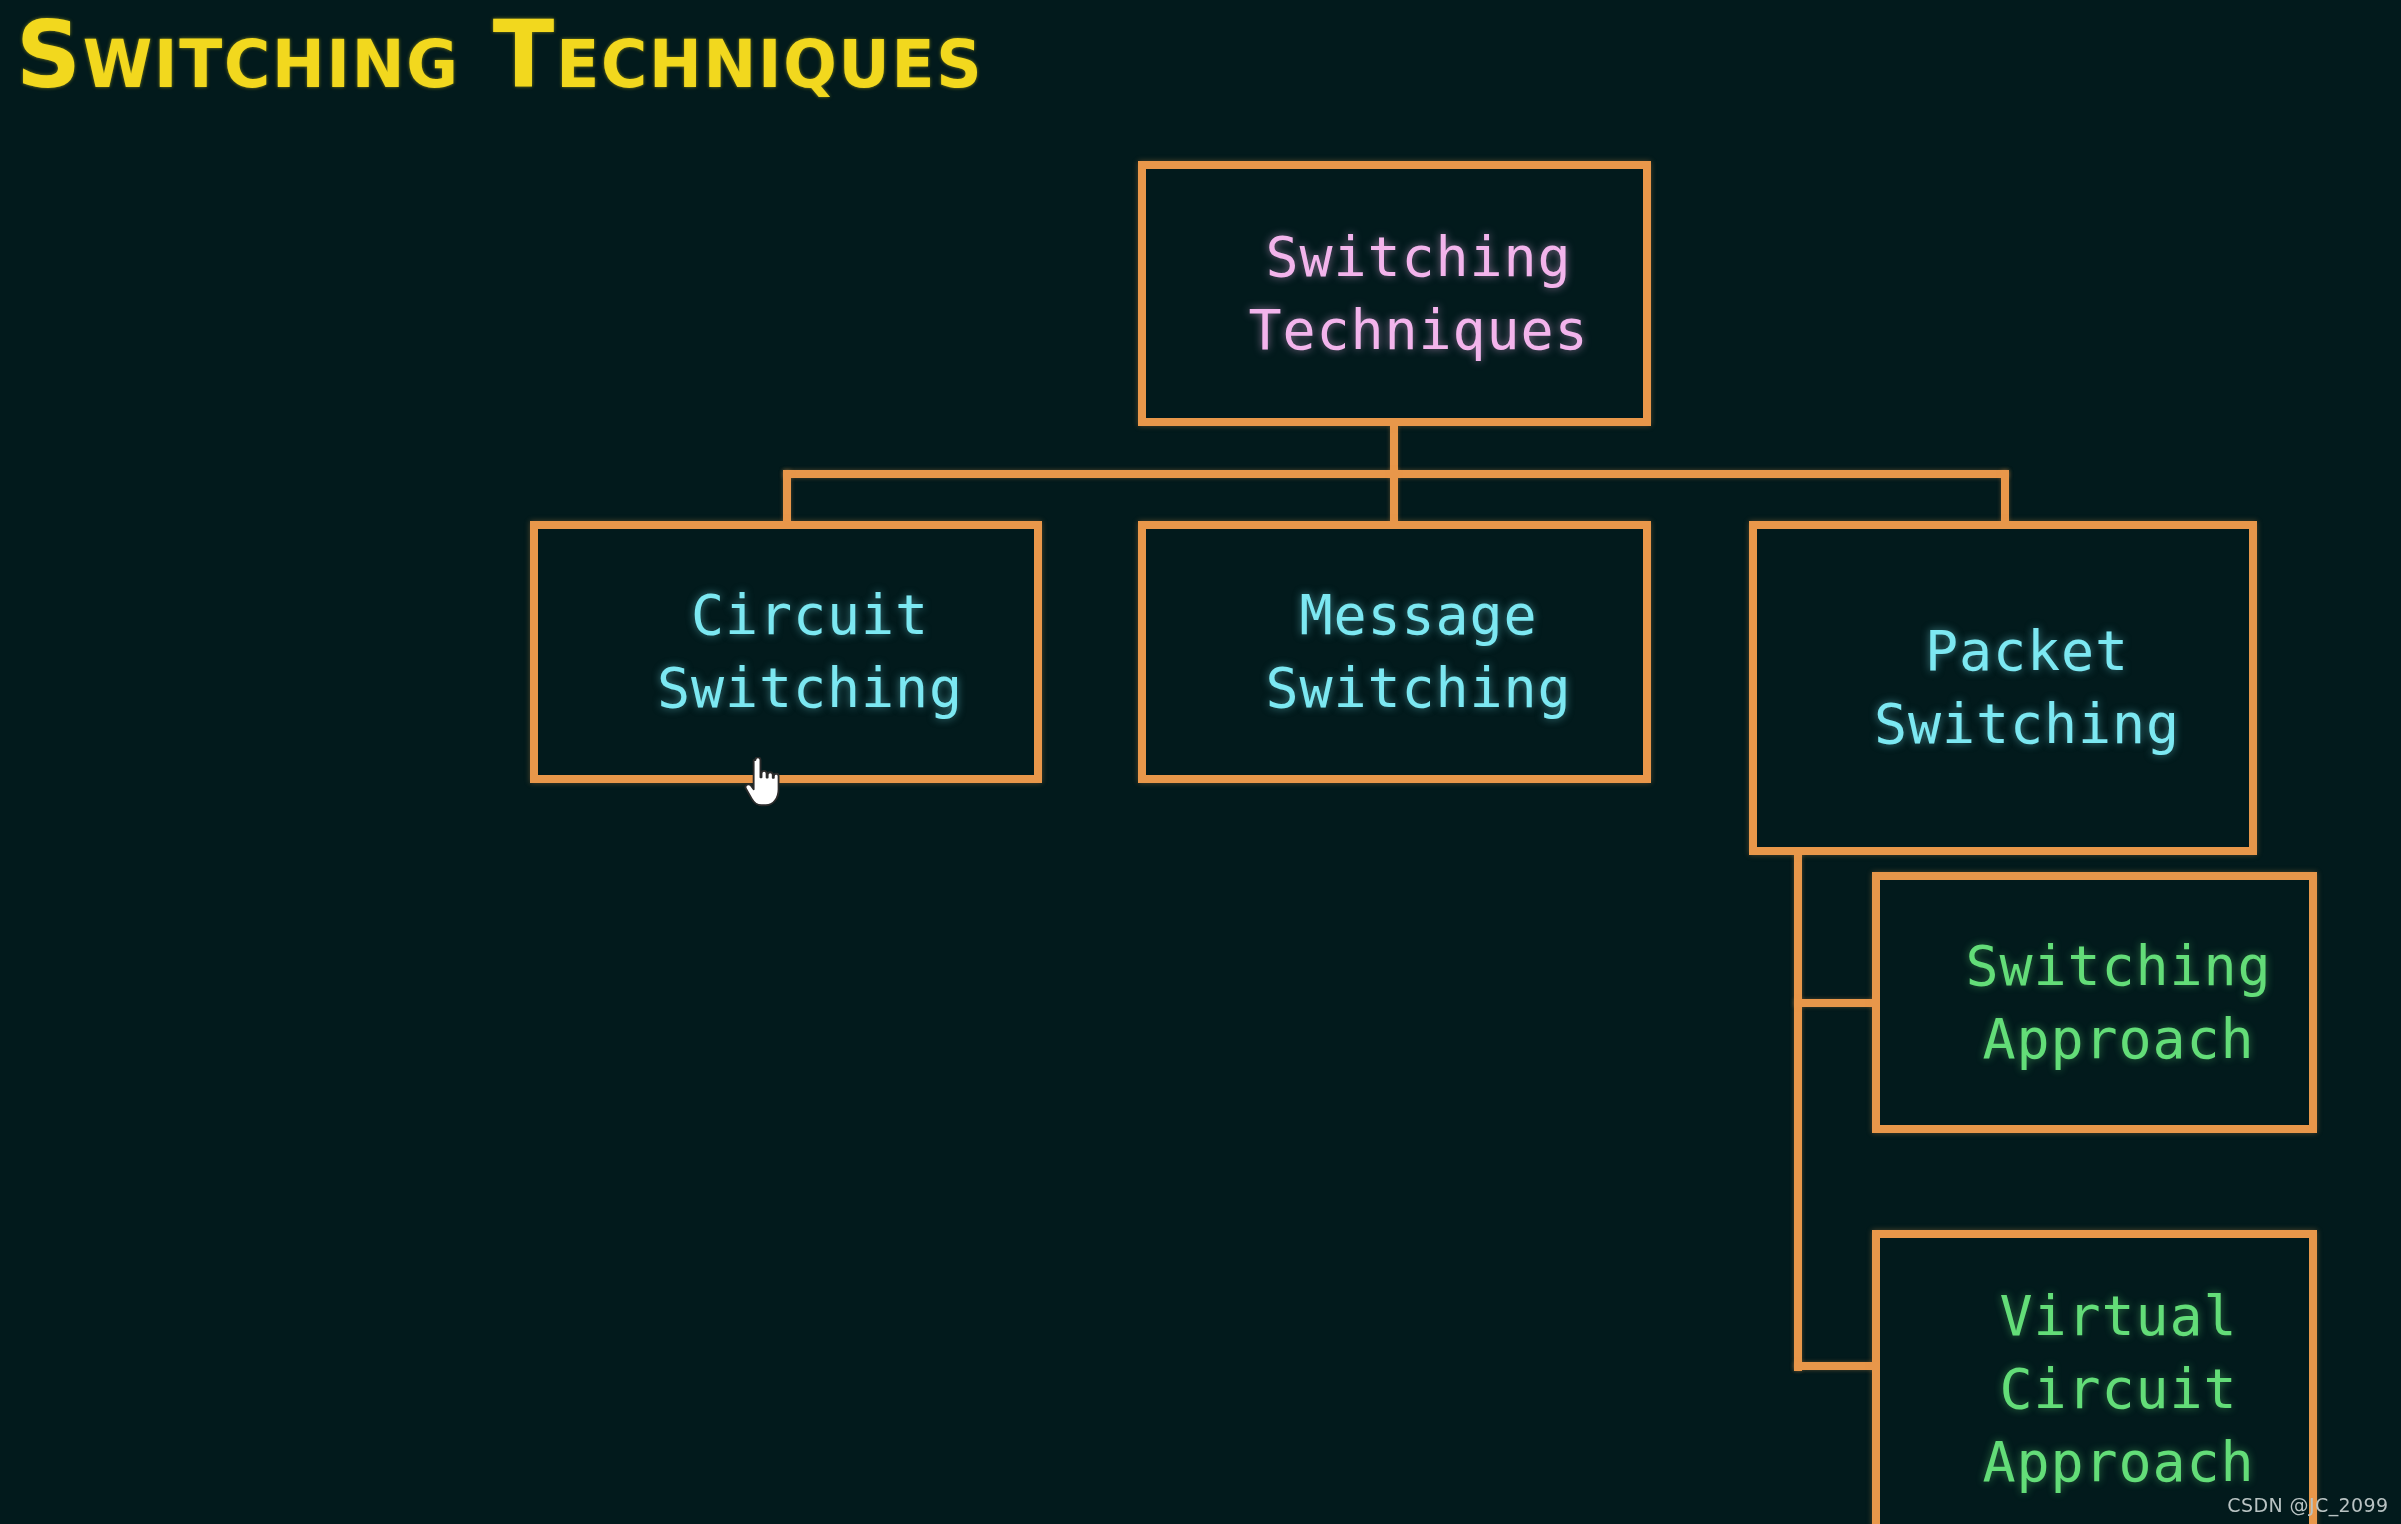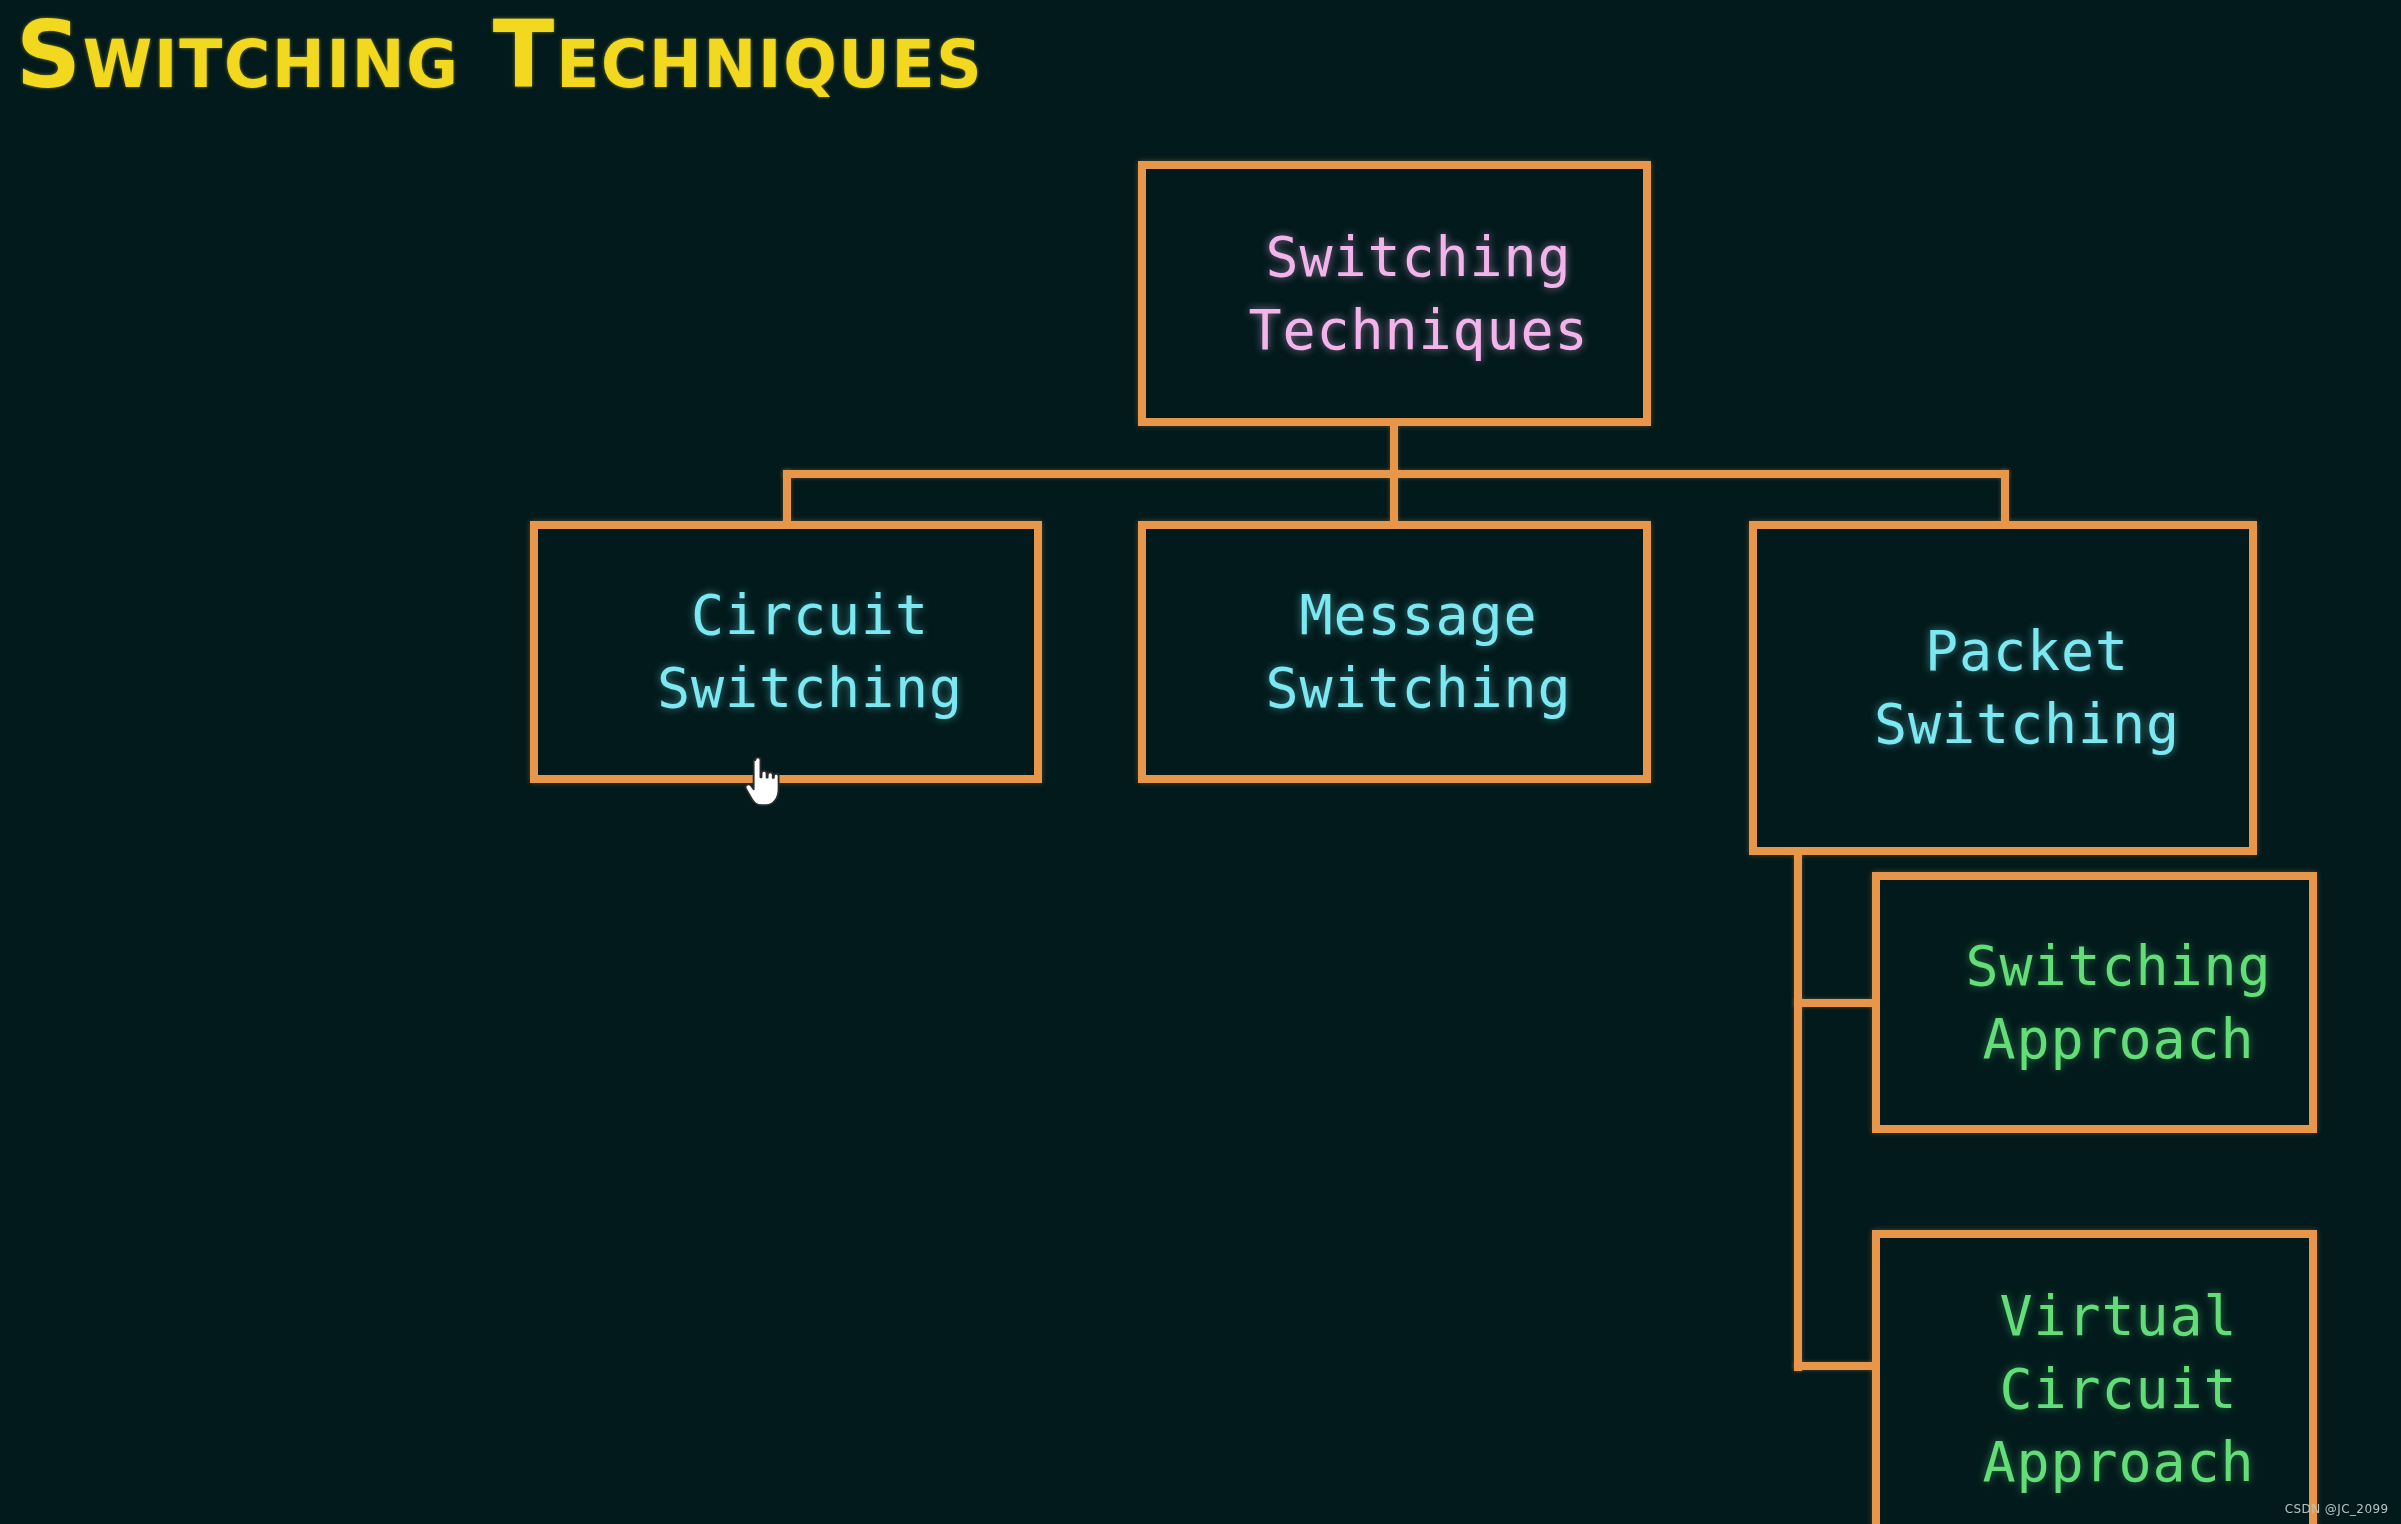--- a/index.html
+++ b/index.html
@@ -94,21 +94,21 @@
     height: 52px;
     pointer-events: none;
   }
 
   
   #watermark {
     position: absolute;
     right: 12.5px;
     bottom: 9px;
     font-family: "DejaVu Sans", sans-serif;
-    font-size: 12px;
+    font-size: 19px;
     color: #b9c3c3;
     letter-spacing: 0.4px;
   }
 </style>
 </head>
 <body>
 
 <div id="canvas">
 
   <div id="title">Switching Techniques</div>

